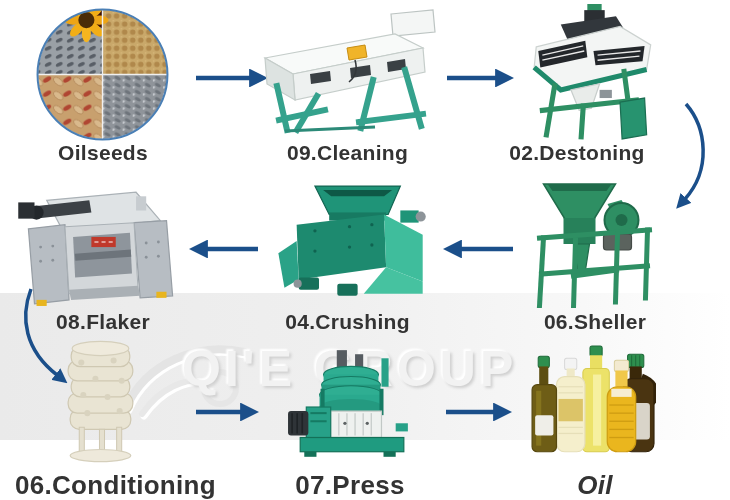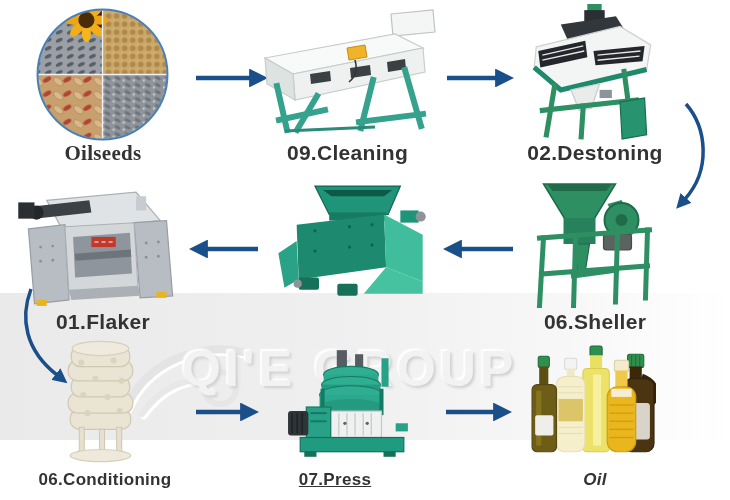--- a/index.html
+++ b/index.html
@@ -7,21 +7,21 @@
          font-family:"Liberation Sans",sans-serif;}
   .abs{position:absolute;}
   #band{position:absolute;left:0;top:293px;width:730px;height:147px;
         background:linear-gradient(to right,#eaeaea 0%,#efefef 45%,#f8f8f8 80%,#ffffff 100%);}
   #watermark-text{position:absolute;left:182px;top:340px;width:420px;
         font:700 50px "Liberation Sans",sans-serif;letter-spacing:4px;
         color:#f2f2f2;text-shadow:2px 2px 3px #cfcfcf,-2px -2px 2px #ffffff;
         white-space:nowrap;user-select:none;}
   .lbl{position:absolute;font:700 21px "Liberation Sans",sans-serif;color:#333333;
        text-align:center;letter-spacing:.3px;}
-  .lbl.big{font-size:17px;}
+  .lbl.big{font-size:26px;}
   svg{display:block;}
 </style>
 </head>
 <body>
 
 <div id="stage">
 
   <div id="band"></div>
 
   <svg class="abs" style="left:112px;top:326px;" width="145" height="100" viewBox="0 0 145 100">
@@ -112,21 +112,21 @@
         <g transform="rotate(315 54 16)">
             <ellipse cx="54" cy="3" rx="4.5" ry="9" fill="#f2ae17"></ellipse>
           </g>
         <circle cx="54" cy="16" r="8" fill="#4a2c08"></circle>
       </g>
       <line x1="70" y1="6" x2="70" y2="134" stroke="#f0f0f0" stroke-width="1.4"></line>
       <line x1="6" y1="70" x2="134" y2="70" stroke="#f0f0f0" stroke-width="1.4"></line>
     </g>
     <circle cx="70" cy="70" r="64.5" fill="none" stroke="#4a7fb5" stroke-width="2"></circle>
   </svg>
-  <div class="lbl" style="left:28px;top:141px;width:150px;font-family:Liberation Serif, serif;">Oilseeds</div>
+  <div class="lbl" style="left:28px;top:141px;width:150px;">Oilseeds</div>
 
   <svg class="abs" style="left:255px;top:8px;" width="190" height="132" viewBox="0 0 190 132">
     <g>
 
       <line x1="141" y1="10" x2="141" y2="64" stroke="#35a28d" stroke-width="6"></line>
       <line x1="141" y1="34" x2="160" y2="54" stroke="#35a28d" stroke-width="4"></line>
       <polygon points="136,6 178,2 180,24 138,28" fill="#f4f6f5" stroke="#bcc4c2" stroke-width="1.2"></polygon>
 
       <polygon points="10,50 140,26 168,40 38,66" fill="#f8faf9" stroke="#c5cdca" stroke-width="1.2"></polygon>
       <polygon points="38,66 168,40 170,64 40,92" fill="#eef1f0" stroke="#c5cdca" stroke-width="1.2"></polygon>
@@ -172,21 +172,21 @@
       <rect x="72" y="84" width="12" height="8" fill="#8d9499"></rect>
       <g stroke="#2e8f63" stroke-width="5" stroke-linecap="square">
         <line x1="28" y1="80" x2="20" y2="128"></line>
         <line x1="96" y1="66" x2="104" y2="126"></line>
         <line x1="16" y1="104" x2="108" y2="94"></line>
         <line x1="56" y1="100" x2="54" y2="130"></line>
       </g>
       <polygon points="92,96 116,92 118,128 94,132" fill="#27936f" stroke="#1b6e52" stroke-width="1.2"></polygon>
     </g>
   </svg>
-  <div class="lbl" style="left:512px;top:141px;width:166px;text-align:center;">02.Destoning</div>
+  <div class="lbl" style="left:494px;top:141px;width:166px;text-align:center;">02.Destoning</div>
 
   <svg class="abs" style="left:16px;top:176px;" width="168" height="132" viewBox="0 0 165 130">
     <g>
       <polygon points="30,24 118,16 142,44 46,54" fill="#dfe3e5" stroke="#aab1b6" stroke-width="1.2"></polygon>
       <polygon points="16,30 72,24 74,36 18,42" fill="#3c4146"></polygon>
       <circle cx="20" cy="36" r="7" fill="#23272b"></circle>
       <rect x="2" y="26" width="16" height="16" fill="#2b2f33"></rect>
       <rect x="118" y="20" width="10" height="14" fill="#c7ccd0"></rect>
       <polygon points="12,52 48,48 52,122 18,126" fill="#b7bdc3" stroke="#979ea5" stroke-width="1.2"></polygon>
       <polygon points="116,46 148,44 154,118 122,120" fill="#b7bdc3" stroke="#979ea5" stroke-width="1.2"></polygon>
@@ -207,21 +207,21 @@
         <circle cx="128" cy="66" r="1.4"></circle>
           <circle cx="140" cy="65" r="1.4"></circle>
           <circle cx="128" cy="80" r="1.4"></circle>
           <circle cx="140" cy="79" r="1.4"></circle>
       </g>
       <polygon points="52,112 120,108 122,118 54,122" fill="#aab0b5"></polygon>
       <rect x="20" y="122" width="10" height="6" fill="#e8b51f"></rect>
       <rect x="138" y="114" width="10" height="6" fill="#e8b51f"></rect>
     </g>
   </svg>
-  <div class="lbl" style="left:28px;top:310px;width:150px;">01.Flaker</div>
+  <div class="lbl" style="left:28px;top:310px;width:150px;">08.Flaker</div>
 
   <svg class="abs" style="left:270px;top:184px;" width="158" height="122" viewBox="0 0 155 120">
     <g>
       <polygon points="44,2 128,2 116,30 58,30" fill="#1f9478" stroke="#136653" stroke-width="1.2"></polygon>
       <polygon points="52,6 120,6 112,12 60,12" fill="#0e5846"></polygon>
       <rect x="58" y="28" width="56" height="8" fill="#177a62"></rect>
       <polygon points="26,40 112,30 114,82 28,94" fill="#1d8a6f"></polygon>
       <polygon points="112,30 150,50 150,96 114,82" fill="#3fbd9c"></polygon>
       <polygon points="114,82 150,96 150,108 92,108" fill="#46c2a0"></polygon>
       <polygon points="8,68 26,56 28,94 14,102" fill="#2aa287"></polygon>
@@ -233,20 +233,21 @@
           <circle cx="78" cy="62" r="1.6"></circle>
           <circle cx="100" cy="60" r="1.6"></circle>
       </g>
       <rect x="128" y="26" width="18" height="12" fill="#1f9478"></rect>
       <circle cx="148" cy="32" r="5" fill="#8d9499"></circle>
       <rect x="28" y="92" width="20" height="12" rx="2" fill="#17705a"></rect>
       <circle cx="27" cy="98" r="4" fill="#8d9499"></circle>
       <rect x="66" y="98" width="20" height="12" rx="2" fill="#17705a"></rect>
     </g>
   </svg>
+  <div class="lbl" style="left:265px;top:310px;width:165px;">04.Crushing</div>
 
   <svg class="abs" style="left:526px;top:174px;" width="138" height="134" viewBox="0 0 135 134">
     <g>
       <polygon points="80,30 94,26 100,36 86,42" fill="#2e8f63"></polygon>
       <circle cx="94" cy="46" r="17" fill="#2e8f63" stroke="#1f6b4a" stroke-width="2"></circle>
       <circle cx="94" cy="46" r="6" fill="#1f6b4a"></circle>
       <polygon points="16,10 88,10 66,46 38,46" fill="#2e8f63" stroke="#1f6b4a" stroke-width="1.5"></polygon>
       <polygon points="20,10 84,10 79,17 25,17" fill="#1f6b4a"></polygon>
       <rect x="36" y="44" width="32" height="26" fill="#27815a"></rect>
       <polygon points="46,70 62,70 58,96 50,96" fill="#2e8f63" stroke="#1f6b4a" stroke-width="1.2"></polygon>
@@ -326,21 +327,21 @@
         <line x1="6" y1="64" x2="6" y2="84"></line>
           <line x1="11" y1="64" x2="11" y2="84"></line>
           <line x1="16" y1="64" x2="16" y2="84"></line>
       </g>
       <rect x="108" y="74" width="12" height="8" fill="#27a188"></rect>
       <rect x="14" y="88" width="102" height="14" fill="#1f9b80" stroke="#147158" stroke-width="1.2"></rect>
       <rect x="18" y="102" width="12" height="5" fill="#147158"></rect>
       <rect x="96" y="102" width="12" height="5" fill="#147158"></rect>
     </g>
   </svg>
-  <div class="lbl big" style="left:260px;top:470px;width:150px;text-decoration:underline;">07.Press</div>
+  <div class="lbl big" style="left:275px;top:470px;width:150px;">07.Press</div>
 
   <svg class="abs" style="left:526px;top:340px;" width="130" height="128" viewBox="0 0 128 126">
     <g>
 
       <g>
         <rect x="63" y="6" width="12" height="10" rx="2" fill="#2e8f4e" stroke="#1f6b3a" stroke-width="1"></rect>
         <rect x="63" y="15" width="12" height="16" fill="#e9df62"></rect>
         <rect x="56" y="28" width="26" height="82" rx="4" fill="#ece269" stroke="#d8cc4e" stroke-width="1"></rect>
         <rect x="66" y="34" width="8" height="70" fill="#f6f0a0"></rect>
       </g>

